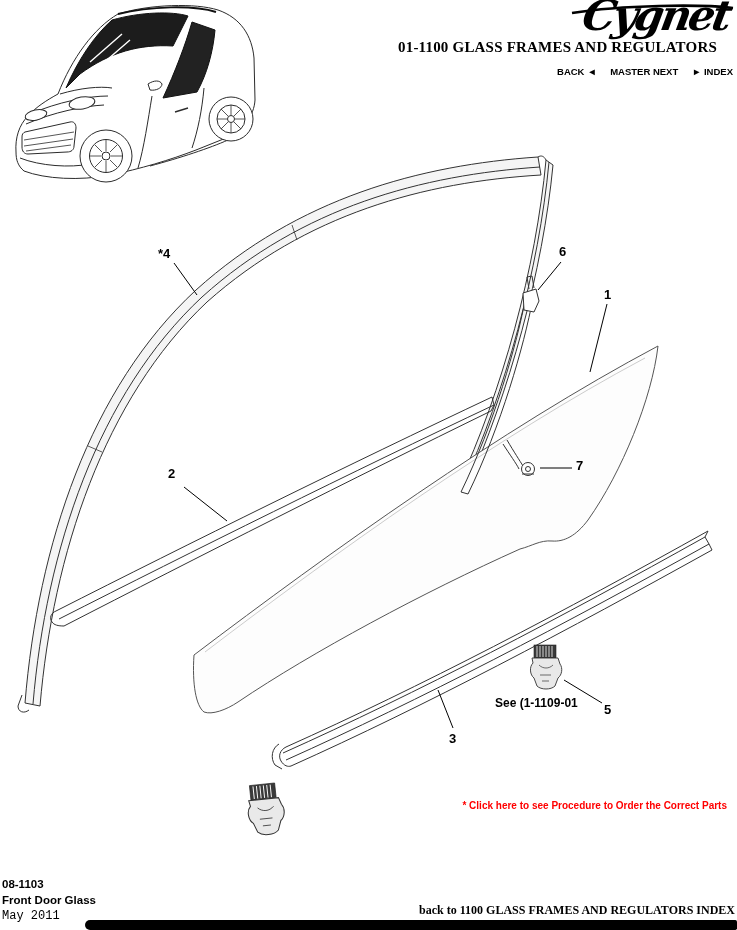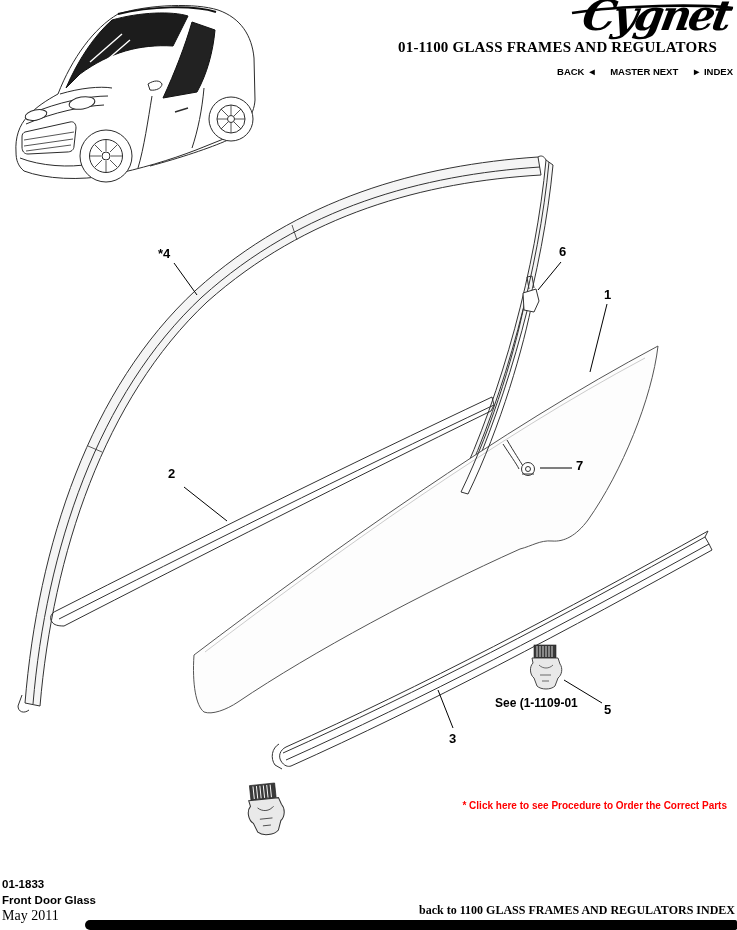--- a/index.html
+++ b/index.html
@@ -24,21 +24,21 @@
   .callout { position:absolute; font-weight:bold; font-size:13px; }
   .fixings-note {
     position:absolute; left:495px; top:696px; width:240px; text-align:left;
     font-size:12px; font-weight:bold; line-height:14px; cursor:pointer;
   }
   .order-note {
     position:absolute; right:10px; top:800px; font-size:10px; font-weight:bold;
     color:#ff0000; cursor:pointer;
   }
   .footer-left { position:absolute; left:2px; top:876px; font-size:11.5px; font-weight:bold; line-height:16px; }
-  .doc-date { font-family:Liberation Serif, serif; font-weight:normal; font-size:14px; }
+  .doc-date { font-family:Liberation Mono, monospace; font-weight:normal; font-size:12px; }
   .index-link {
     position:absolute; right:2px; top:903px;
     font-family:"Liberation Serif", serif; font-weight:bold; font-size:12px; cursor:pointer;margin-left:19px;
   }
   .bottom-bar {
     position:absolute; left:85px; top:920px; width:652px; height:10px;
     background:#000; border-radius:6px 2px 2px 6px;
   }
 </style>
 </head>
@@ -175,21 +175,21 @@
   <div class="callout" style="left:449px; top:731px;">3</div>
   <div class="callout" style="left:604px; top:702px;">5</div>
 
   <div class="fixings-note">
     <div>See (1-1109-01</div>
   </div>
 
   <div class="order-note">* Click here to see Procedure to Order the Correct Parts</div>
 
   <div class="footer-left">
-    <div>01-1833</div>
+    <div>08-1103</div>
     <div>Front Door Glass</div>
     <div class="doc-date">May 2011</div>
   </div>
 
   <div class="index-link">back to 1100 GLASS FRAMES AND REGULATORS INDEX</div>
 
   <div class="bottom-bar"></div>
 
 </div>
 

